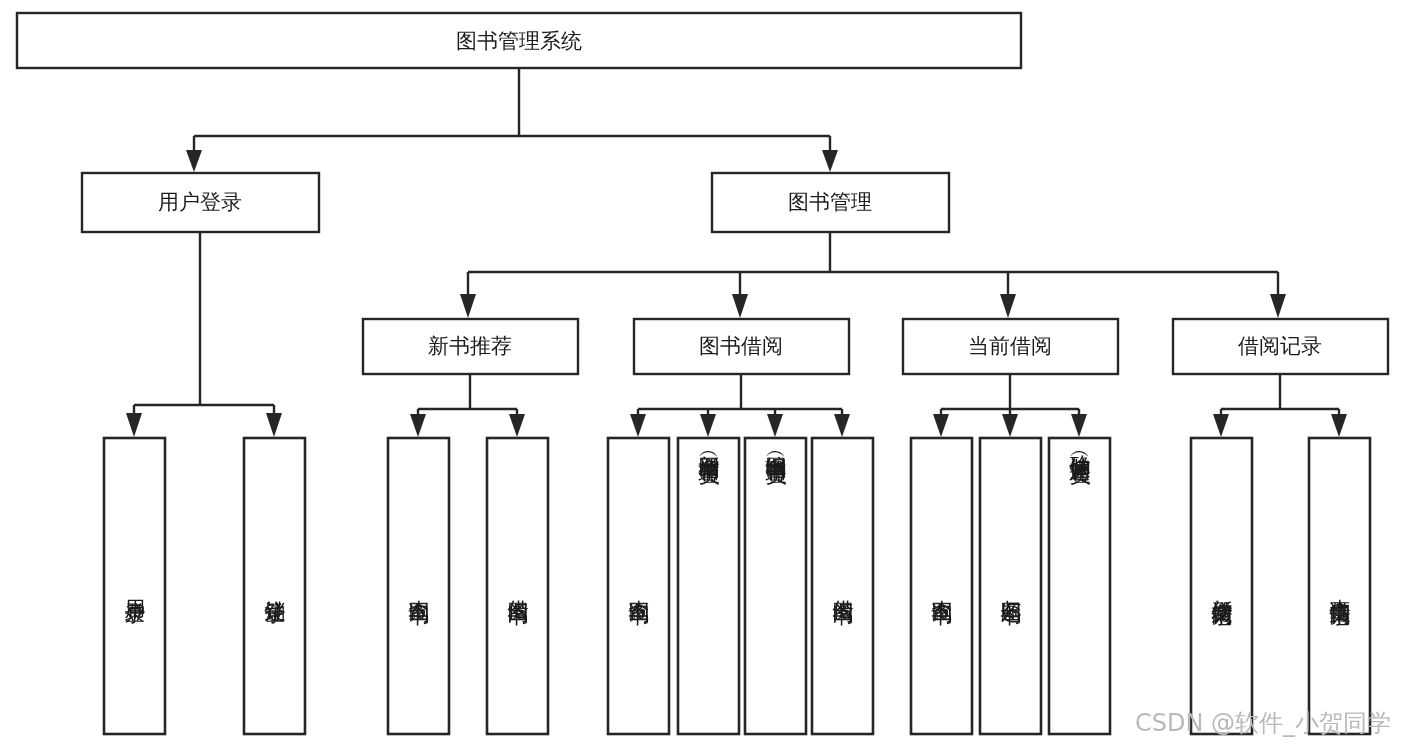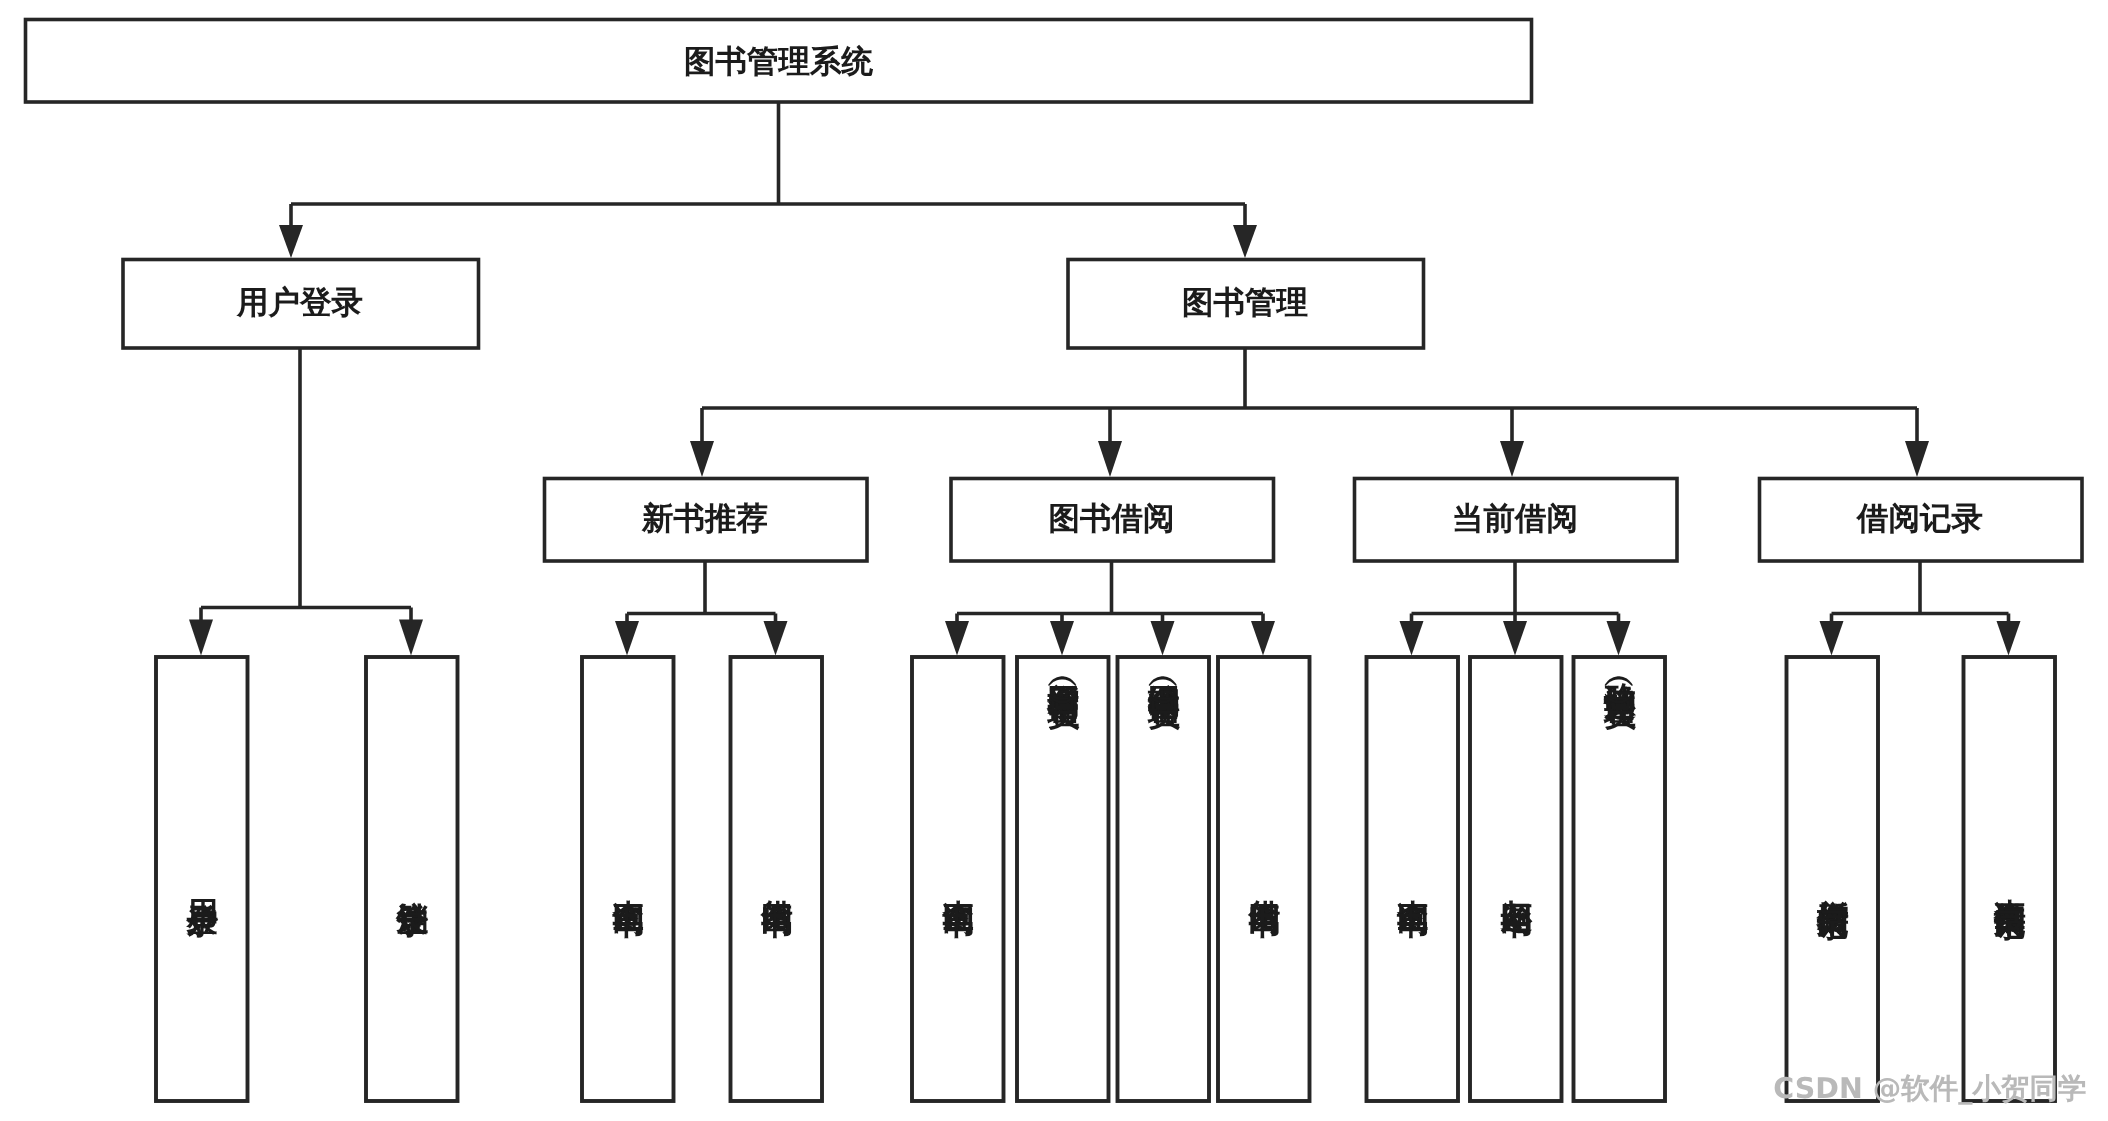--- a/index.html
+++ b/index.html
@@ -10,21 +10,20 @@
   }
   body {
     font-family: "DejaVu Sans", "Liberation Sans", sans-serif;
   }
   #diagram-root {
     position: relative;
     width: 1405px;
     height: 747px;
     background: #ffffff;
     overflow: hidden;
-    font-weight: bold;
   }
   svg#diagram-svg {
     position: absolute;
     top: 0;
     left: 0;
     width: 1405px;
     height: 747px;
     display: block;
   }
   .node-box {
@@ -70,21 +69,21 @@
     color: #1b1b1b;
     letter-spacing: 1.5px;
     white-space: nowrap;
     text-align: center;
   }
   .watermark {
     position: absolute;
     right: 14px;
     bottom: 8px;
     font-family: "DejaVu Sans", "Liberation Sans", sans-serif;
-    font-size: 19px;
+    font-size: 24px;
     color: #b9b9b9;
     white-space: nowrap;
     pointer-events: none;
   }
 </style>
 </head>
 <body>
 
 <div id="diagram-root">
 

